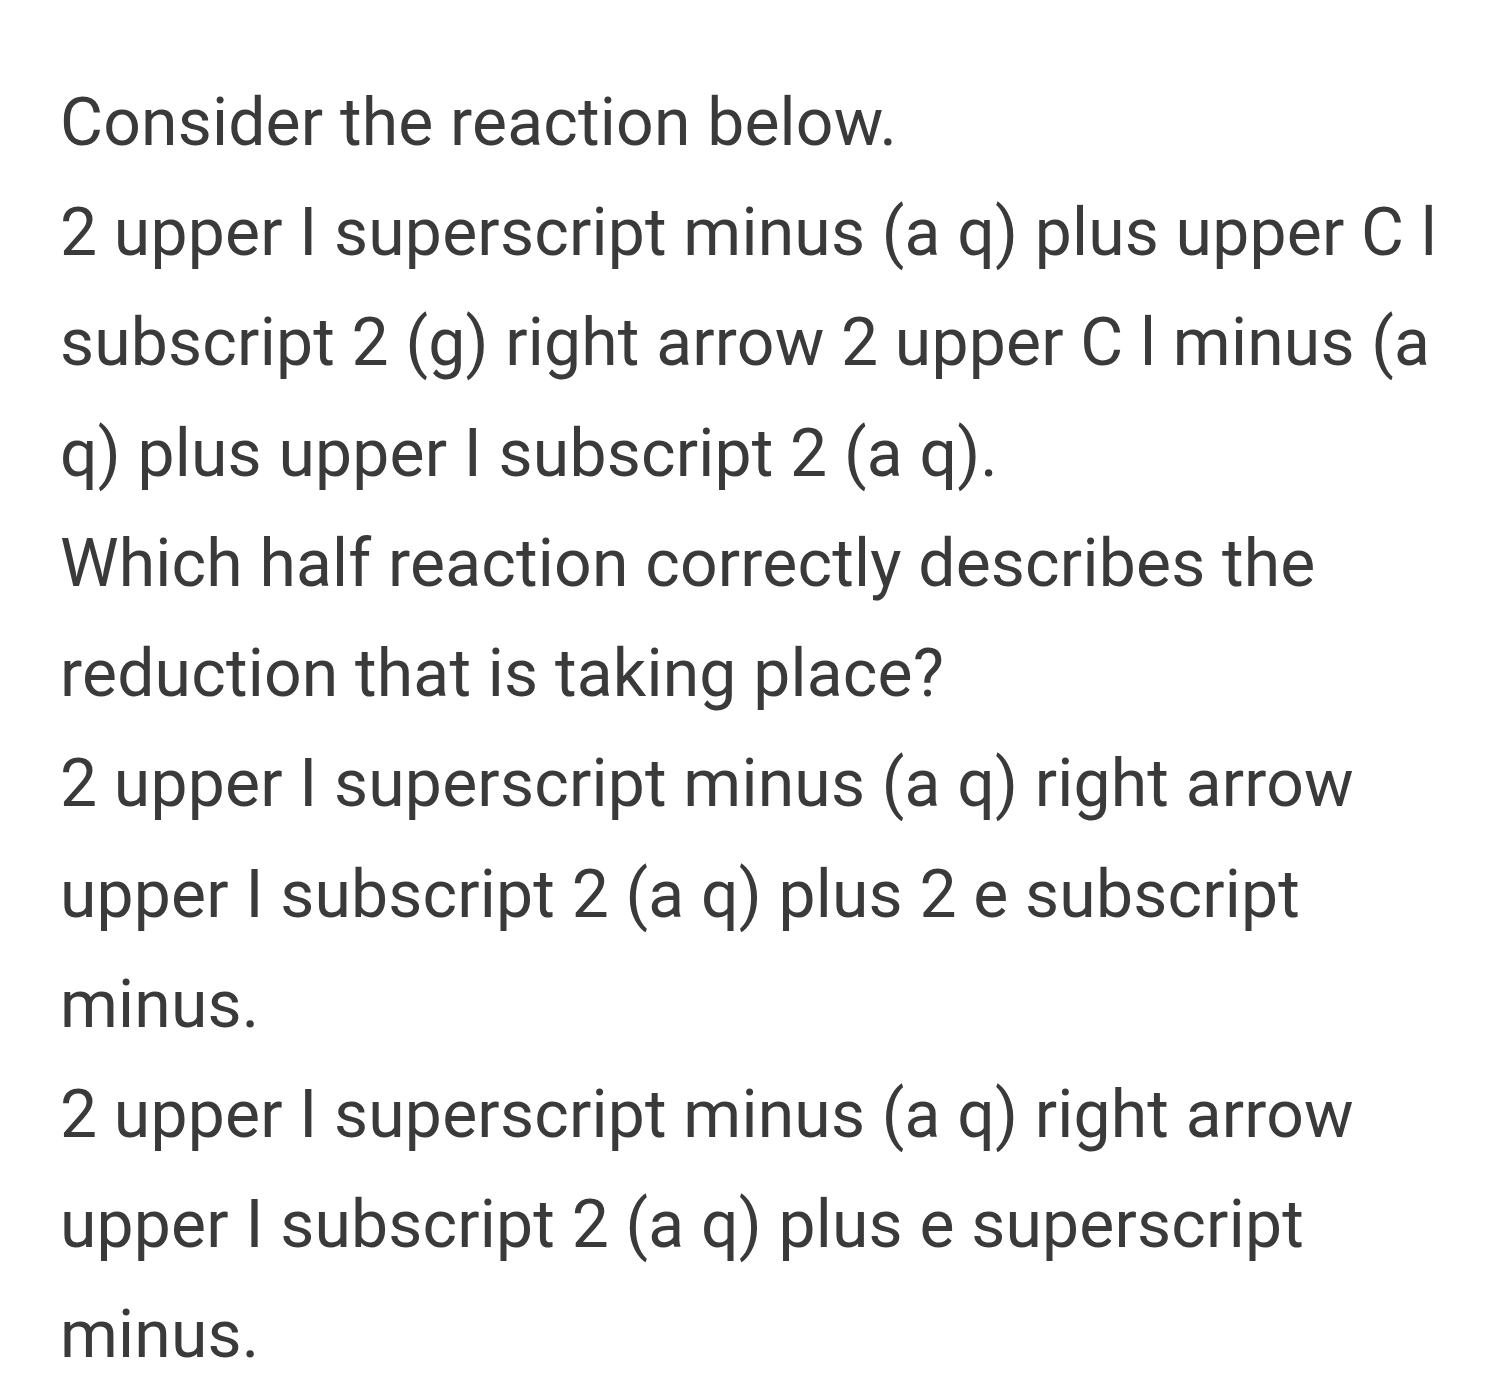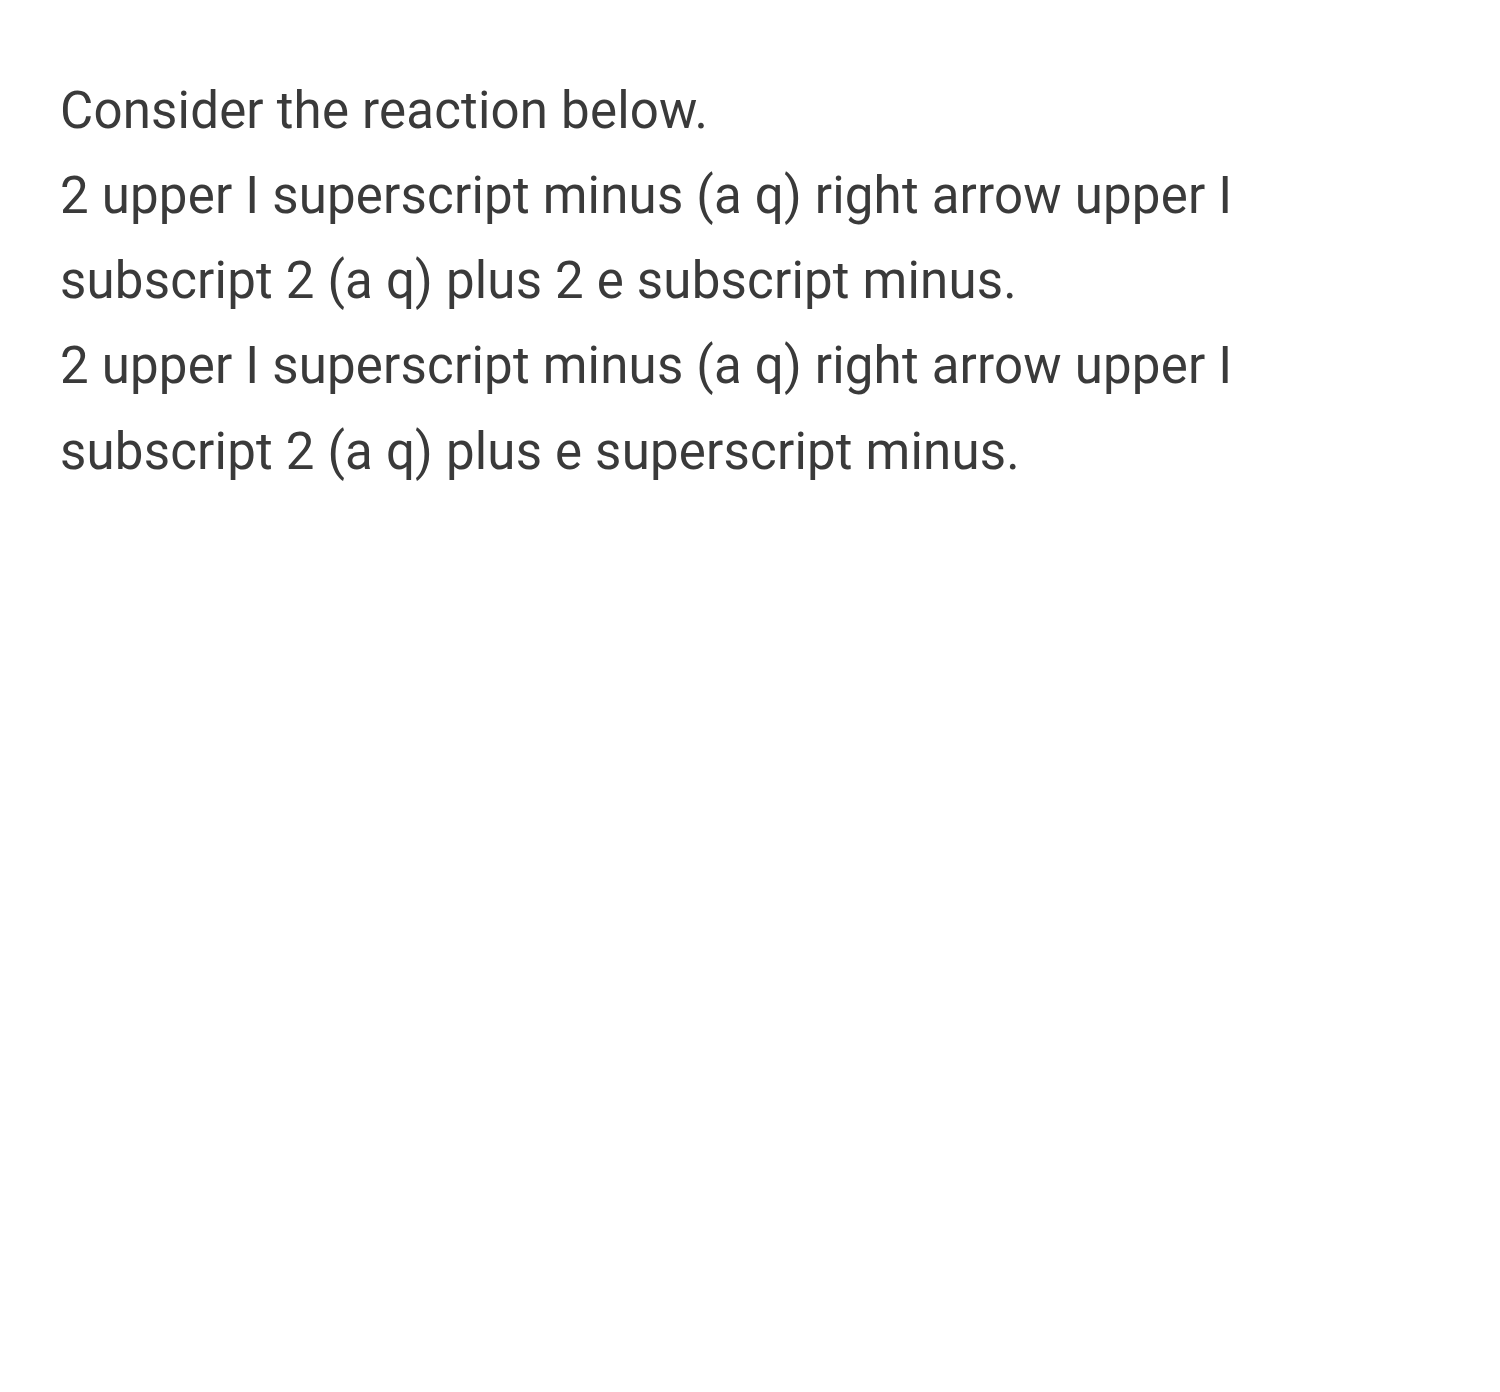--- a/index.html
+++ b/index.html
@@ -9,29 +9,31 @@
     }
     body {
       width: 1500px;
       height: 1392px;
       background: #ffffff;
       font-family: -apple-system, BlinkMacSystemFont, "Segoe UI", Roboto, Helvetica, Arial, sans-serif;
       padding: 68px 60px 60px 60px;
     }
     .content {
       color: #3a3a3a;
-      font-size: 51px;
+      font-size: 66px;
       line-height: 1.67;
       font-weight: 400;
       letter-spacing: 0.2px;
     }
     .paragraph {
       display: block;
     }
   </style>
 </head>
 <body>
 
 <div class="content">
   <span class="paragraph">Consider the reaction below.</span>
+  <span class="paragraph">2 upper I superscript minus (a q) plus upper C l subscript 2 (g) right arrow 2 upper C l minus (a q) plus upper I subscript 2 (a q).</span>
+  <span class="paragraph">Which half reaction correctly describes the reduction that is taking place?</span>
   <span class="paragraph">2 upper I superscript minus (a q) right arrow upper I subscript 2 (a q) plus 2 e subscript minus.</span>
   <span class="paragraph">2 upper I superscript minus (a q) right arrow upper I subscript 2 (a q) plus e superscript minus.</span>
 </div>
 
 </body></html>

